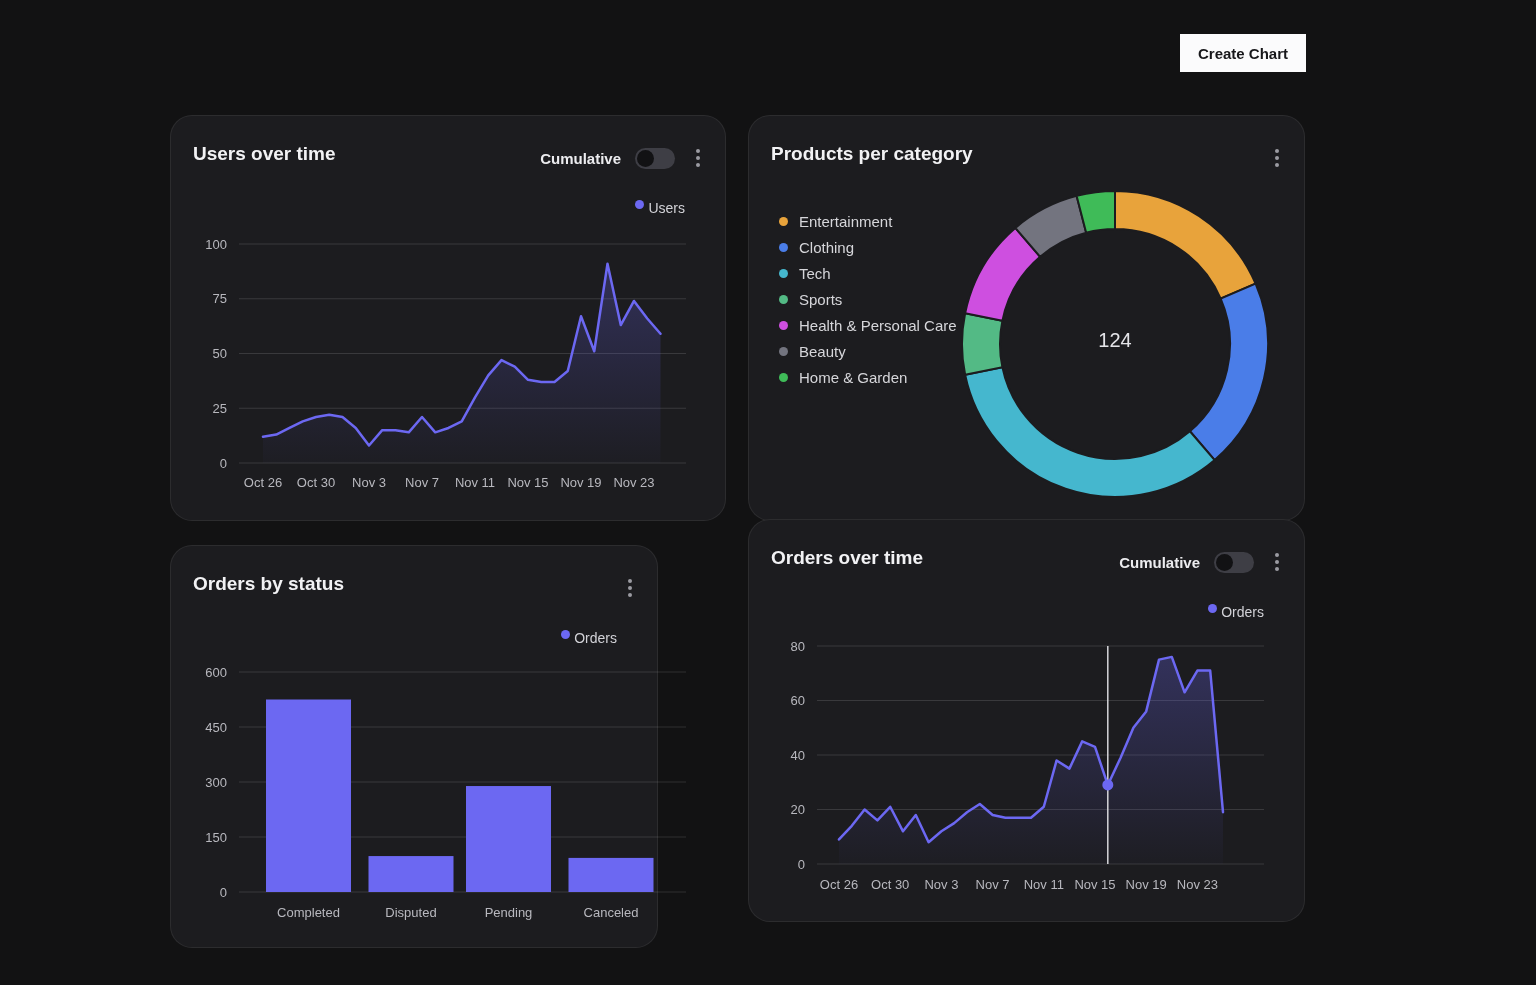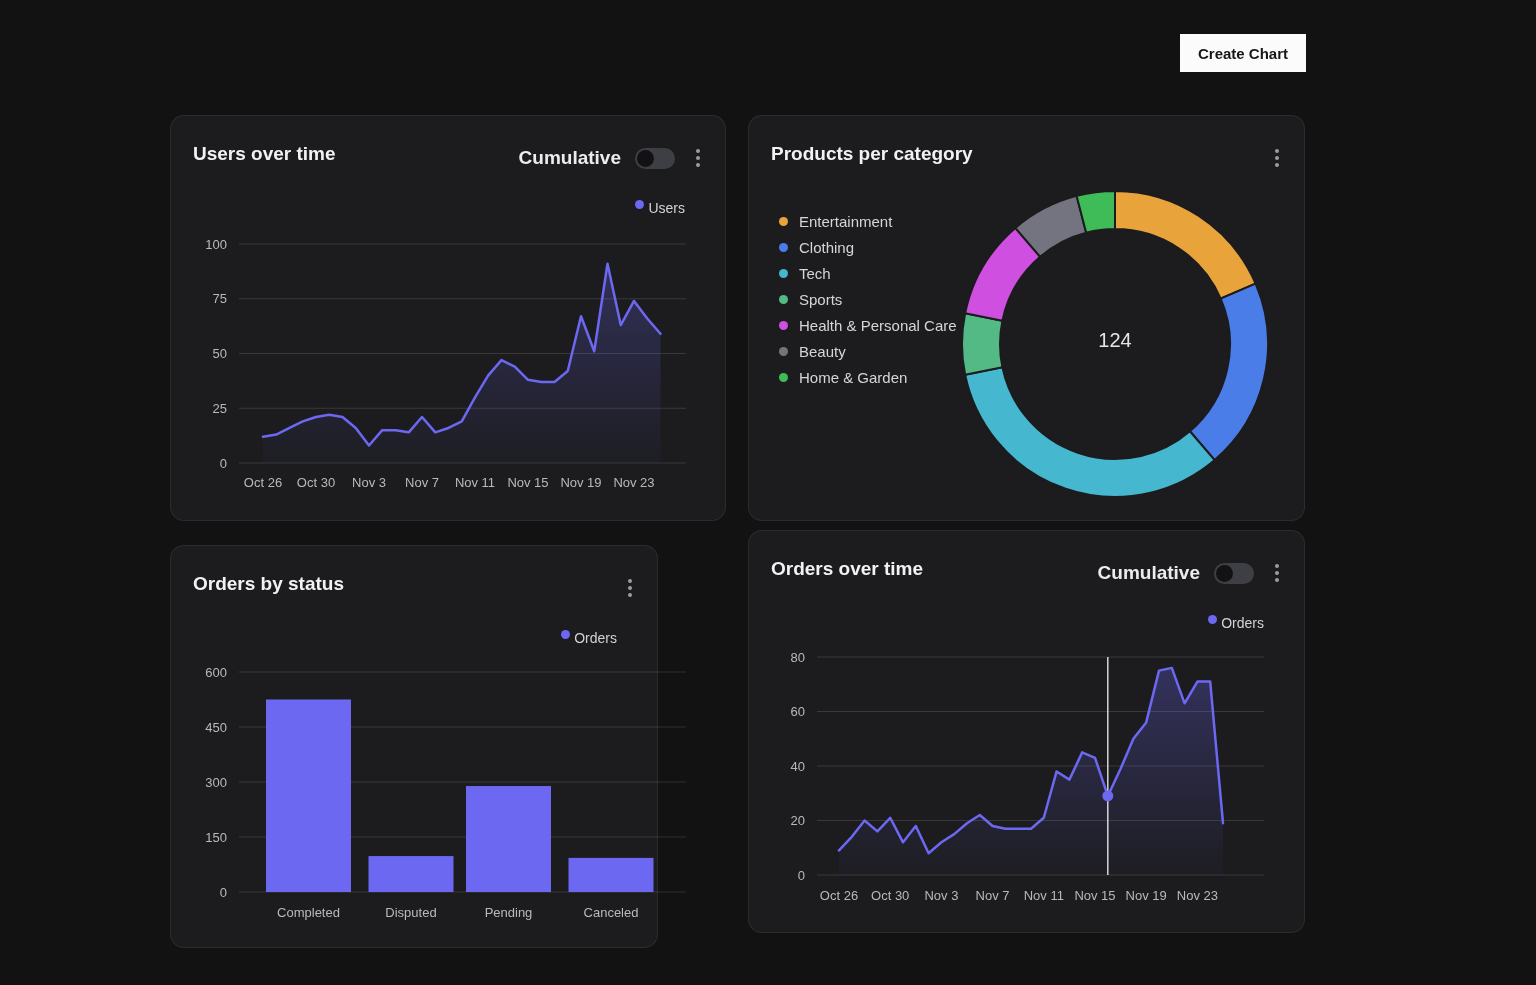--- a/index.html
+++ b/index.html
@@ -8,30 +8,30 @@
   .page { position:relative; width:1536px; height:985px; }
 
   .page-title { position:absolute; left:169px; top:40px; font-size:24px; font-weight:700;
                 color:#f4f4f6; letter-spacing:.2px; }
   .create-btn { position:absolute; left:1180px; top:34px; width:126px; height:38px;
                 background:#fbfbfc; color:#17171a; border:none; border-radius:0;
                 font-family:"Liberation Sans", sans-serif;
                 font-size:15px; font-weight:700; cursor:pointer; }
 
   .card { position:absolute; background:#1c1c1f; border:1px solid rgba(255,255,255,0.07);
-          border-radius:14px; }
+          border-radius:22px; }
   #card-users  { left:170px; top:115px; width:556px; height:406px; }
   #card-donut  { left:748px; top:115px; width:557px; height:406px; }
   #card-bars   { left:170px; top:545px; width:488px; height:403px; }
-  #card-orders { left:748px; top:530px; width:557px; height:403px; }
+  #card-orders { left:748px; top:519px; width:557px; height:403px; }
 
   .card-title { position:absolute; left:22px; top:27px; font-size:19px; font-weight:700;
                 color:#f2f2f4; }
   .controls { position:absolute; right:18px; top:28px; display:flex; align-items:center; gap:14px; }
-  .toggle-label { font-size:19px; font-weight:700; color:#ececef; }
+  .toggle-label { font-size:15px; font-weight:700; color:#ececef; }
   .toggle { width:40px; height:21px; border-radius:11px; background:#3e3e45; position:relative; cursor:pointer; }
   .toggle .knob { position:absolute; left:2px; top:2px; width:17px; height:17px; border-radius:50%;
                   background:#121214; }
   .kebab { display:flex; flex-direction:column; gap:3px; padding:5px 7px; cursor:pointer; }
   .kebab i { width:4px; height:4px; border-radius:50%; background:#9b9ba2; }
 
   .series-legend { position:absolute; top:84px; right:40px; display:flex; align-items:flex-start; gap:4px; }
   .series-legend .dot { width:9px; height:9px; border-radius:50%; background:#6C68F2; }
   .series-legend .lbl { font-size:14px; color:#d2d2d7; }
 

